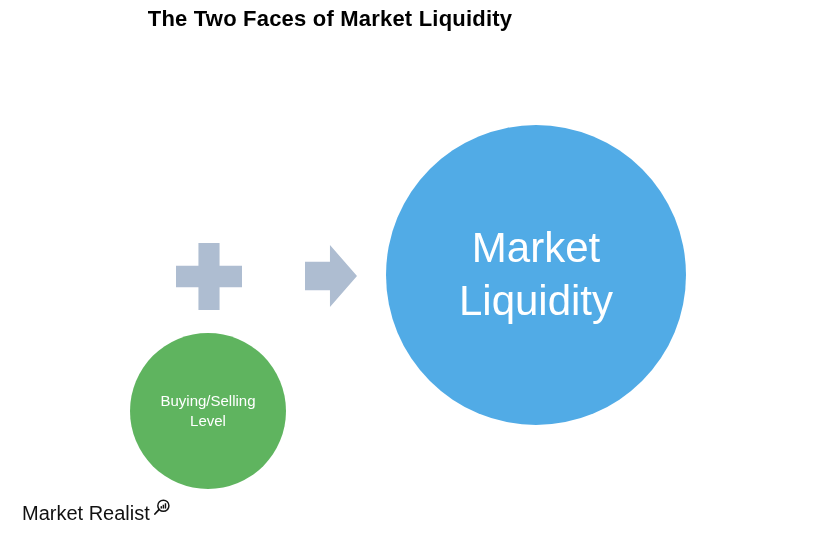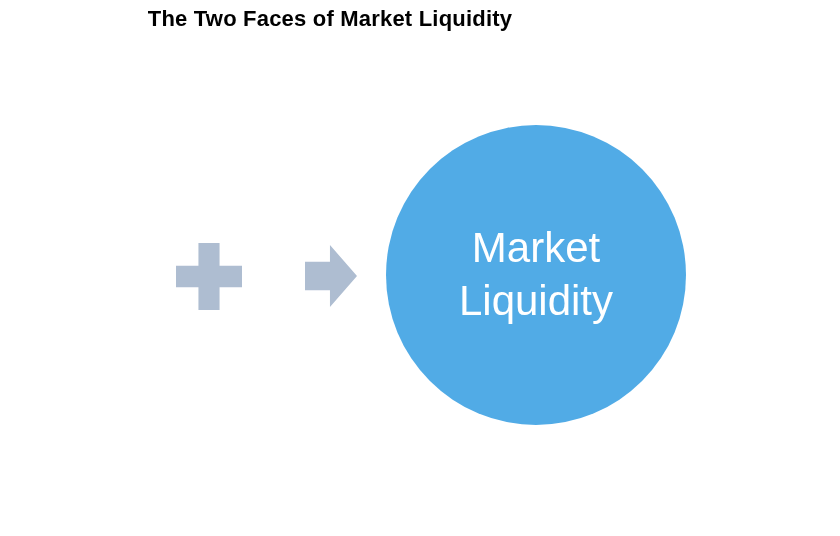--- a/index.html
+++ b/index.html
@@ -81,23 +81,39 @@
 </head>
 <body>
 
 <div class="canvas">
 
   <h1 class="title">The Two Faces of Market Liquidity</h1>
 
 
   <div class="plus" style="background: rgb(174, 189, 209);"></div>
 
+  <div class="circle c-small c-green" style="background: rgb(95, 180, 95);">
+    <span class="label">Buying/Selling
+Level</span>
+  </div>
 
   <div class="arrow" style="background: rgb(174, 189, 209);"></div>
 
   <div class="circle c-big" style="background: rgb(81, 171, 230);">
     <span class="label">Market
 Liquidity</span>
   </div>
 
+  <div class="logo" style="color: rgb(17, 17, 17);">
+    <span>Market Realist</span>
+    <span class="logo-icon">
+      <svg width="20" height="20" viewBox="0 0 22 22" aria-hidden="true">
+        <circle cx="12.5" cy="8.5" r="6.1" fill="none" stroke="#111111" stroke-width="1.6"></circle>
+        <line x1="7.7" y1="12.8" x2="3.2" y2="17.6" stroke="#111111" stroke-width="1.9" stroke-linecap="round"></line>
+        <rect x="9.4" y="9" width="1.6" height="2.6" fill="#111111"></rect>
+        <rect x="11.7" y="7.4" width="1.6" height="4.2" fill="#111111"></rect>
+        <rect x="14.0" y="5.8" width="1.6" height="5.8" fill="#111111"></rect>
+      </svg>
+    </span>
+  </div>
 
 
 </div>
 
 </body></html>

